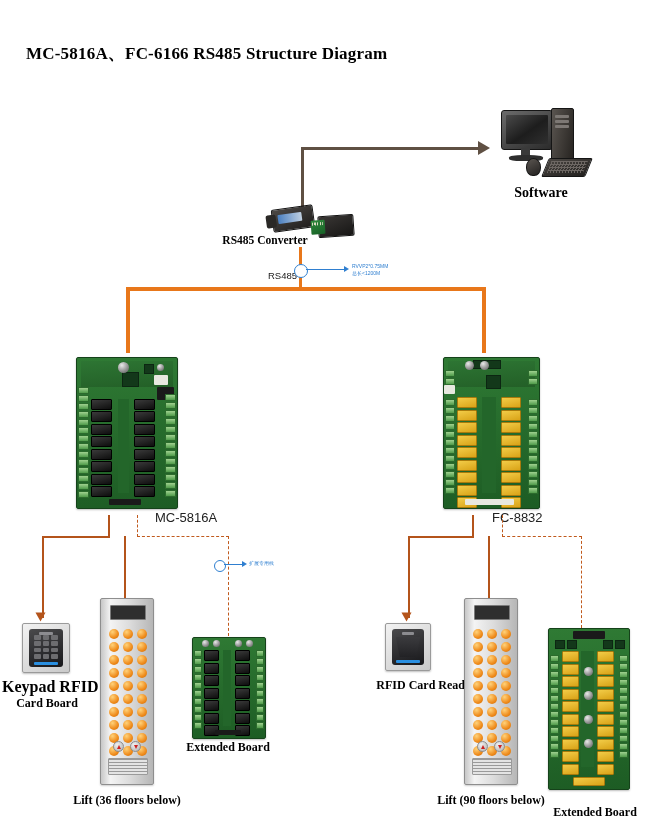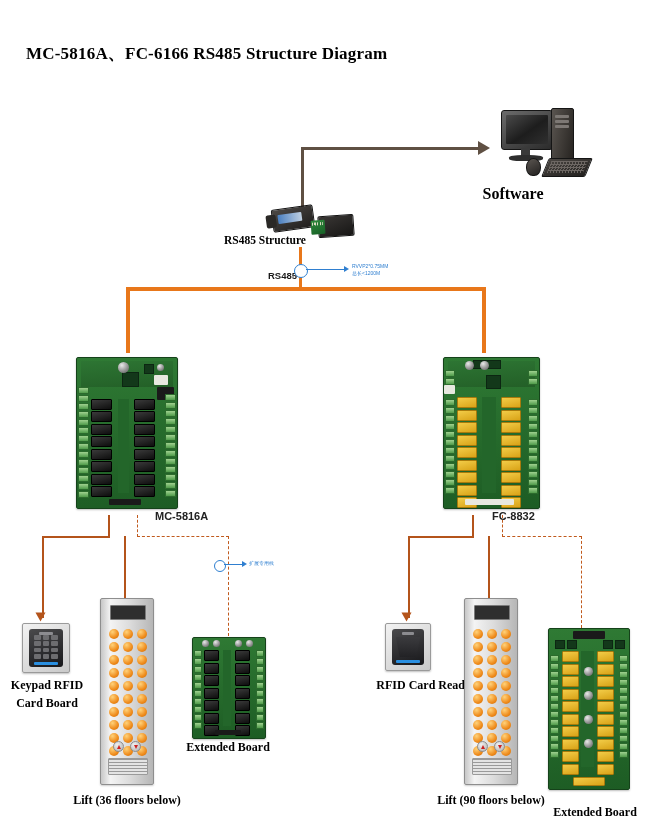--- a/index.html
+++ b/index.html
@@ -7,22 +7,22 @@
        font-family:"Liberation Serif",serif;color:#000;}
   .abs{position:absolute;}
 
   
   #title{left:26px;top:42px;font-family:"Liberation Serif",serif;
          font-size:17px;font-weight:bold;letter-spacing:.2px;white-space:nowrap;}
 
   
   .lbl{font-family:"Liberation Serif",serif;font-weight:bold;font-size:12.5px;
        text-align:center;white-space:nowrap;}
-  .lbl-sm{font-family:"Liberation Sans",sans-serif;font-weight:bold;
-          font-size:11px;color:#222;white-space:nowrap;}
+  .lbl-sm{font-family:"Liberation Sans",sans-serif;font-weight:normal;
+          font-size:13px;color:#222;white-space:nowrap;}
   .lbl-blue{font-family:"Liberation Sans",sans-serif;font-size:5px;
             color:#2f7fd0;line-height:7px;white-space:nowrap;}
 
   
   .wire{position:absolute;background:#e8771a;}
   .wire-dark{position:absolute;background:#5f5043;}
   .wire-brown{position:absolute;background:#b4541b;}
   .dash-v{position:absolute;border-left:1.5px dashed #c05a1d;}
   .dash-h{position:absolute;border-top:1.5px dashed #c05a1d;}
   .blue-line{position:absolute;background:#2f7fd0;height:1px;}
@@ -155,41 +155,41 @@
   <div class="tower">
     <div class="tower-slot" style="top:6px"></div>
     <div class="tower-slot" style="top:11px"></div>
     <div class="tower-slot" style="top:16px"></div>
   </div>
   <div class="keyboard">
       <div class="kb-rows"></div>
     </div>
   <div class="mouse"></div>
 </div>
-<div class="abs lbl" style="left:448px;top:185px;width:130px;font-size:16px;">Software</div>
+<div class="abs lbl" style="left:476px;top:185px;width:130px;font-size:14px;">Software</div>
 
 <div class="wire-dark" style="left:301px;top:147px;width:3px;height:65px;"></div>
 <div class="wire-dark" style="left:301px;top:147px;width:180px;height:3px;"></div>
 <div class="arrow-dark" style="left:478px;top:141px;"></div>
 
 <div class="conv1">
   <div class="dsub"></div>
   <div class="band"></div>
 </div>
 <div class="conv2">
   <div class="grn"></div>
 </div>
-<div class="abs lbl" style="left:185px;top:234px;width:160px;font-size:11.5px;">RS485 Structure</div>
+<div class="abs lbl" style="left:185px;top:234px;width:160px;font-size:11.5px;">RS485 Converter</div>
 
 <div class="wire" style="left:299px;top:247px;width:3px;height:42px;"></div>
 <div class="wire" style="left:126px;top:287px;width:360px;height:4px;"></div>
 <div class="wire" style="left:126px;top:287px;width:4px;height:66px;"></div>
 <div class="wire" style="left:482px;top:287px;width:4px;height:66px;"></div>
 
-<div class="abs" style="left:268px;top:270px;font-family:'Liberation Sans',sans-serif;font-size:9.5px;font-weight:bold;color:#1a1a1a;">RS485</div>
+<div class="abs" style="left:268px;top:270px;font-family:'Liberation Sans',sans-serif;font-size:9.5px;font-weight:normal;color:#1a1a1a;">RS485</div>
 <div class="blue-ring" style="left:294px;top:264px;width:12px;height:12px;"></div>
 <div class="blue-line" style="left:306px;top:269px;width:40px;"></div>
 <div class="arrow-blue" style="left:344px;top:266px;"></div>
 <div class="abs lbl-blue" style="left:352px;top:263px;">RVVP2*0.75MM</div>
 <div class="abs lbl-blue" style="left:352px;top:270px;">总长&lt;1200M</div>
 
 <div class="pcb" style="left:76px;top:357px;width:100px;height:150px;">
   <div class="hdr"></div>
   <div class="chip" style="left:45%;top:9%;width:15%;height:9%;"></div>
   <div class="chip" style="left:67%;top:4%;width:8%;height:5%;"></div>
@@ -350,21 +350,21 @@
         <i></i>
         <i></i>
         <i></i>
         <i></i>
         <i></i>
         <i></i>
         <i></i>
     </div>
   </div>
 </div>
-<div class="abs lbl" style="left:2px;top:678px;width:90px;font-size:12px;">Keypad RFID</div>
+<div class="abs lbl" style="left:2px;top:678px;width:90px;font-size:16px;">Keypad RFID</div>
 <div class="abs lbl" style="left:2px;top:696px;width:90px;font-size:12px;">Card Board</div>
 
 <div class="cop" style="left:100px;top:598px;width:52px;height:185px;">
   <div class="cop-disp"></div>
   <div class="cop-btns" style="top:16%;">
     <b></b>
       <b></b>
       <b></b>
       <b></b>
       <b></b>

